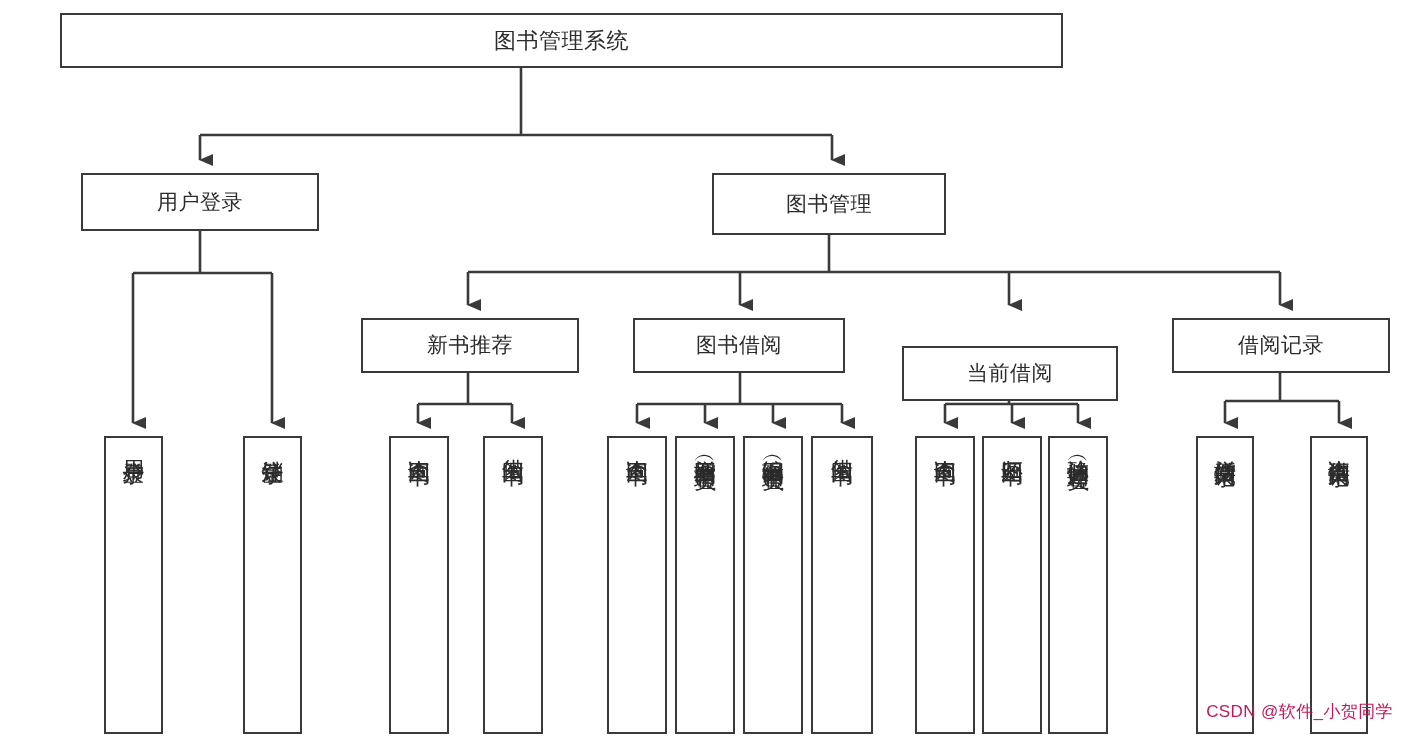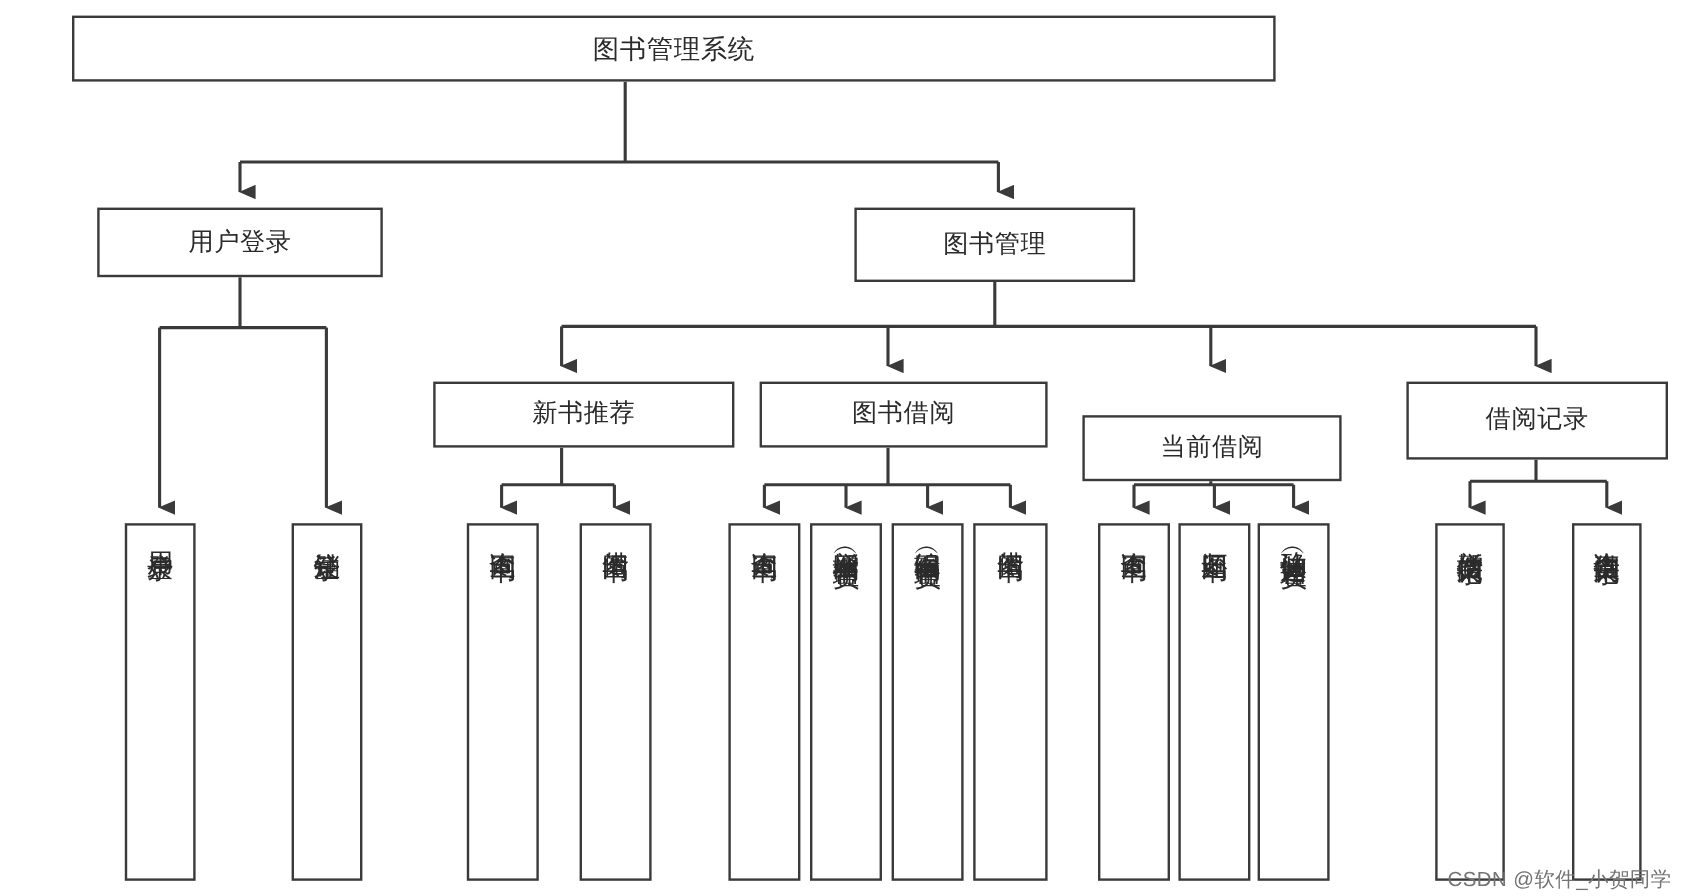--- a/index.html
+++ b/index.html
@@ -57,23 +57,23 @@
     font-size: 22px;
     letter-spacing: 1.5px;
     white-space: nowrap;
   }
   .node.root .node-label {
     font-size: 22px;
   }
   .watermark {
     position: absolute;
     right: 12px;
-    bottom: 3px;
+    bottom: 24px;
     font-size: 17px;
-    color: #737373;
+    color: #be185d;
     letter-spacing: 0.4px;
     white-space: nowrap;
     pointer-events: none;
   }
 </style>
 </head>
 <body>
 
 <div id="canvas">
 
@@ -131,30 +131,30 @@
     <span class="node-label">图书管理系统</span>
   </div>
 
   <div class="node horizontal" style="left:81px; top:173px; width:238px; height:58px;">
     <span class="node-label">用户登录</span>
   </div>
   <div class="node horizontal" style="left:712px; top:173px; width:234px; height:62px;">
     <span class="node-label">图书管理</span>
   </div>
 
-  <div class="node horizontal" style="left:361px; top:318px; width:251px; height:55px;">
+  <div class="node horizontal" style="left:361px; top:318px; width:218px; height:55px;">
     <span class="node-label">新书推荐</span>
   </div>
-  <div class="node horizontal" style="left:633px; top:318px; width:240px; height:55px;">
+  <div class="node horizontal" style="left:633px; top:318px; width:212px; height:55px;">
     <span class="node-label">图书借阅</span>
   </div>
   <div class="node horizontal" style="left:902px; top:318px; width:216px; height:55px;margin-top:28px;">
     <span class="node-label">当前借阅</span>
   </div>
-  <div class="node horizontal" style="left:1172px; top:318px; width:218px; height:65px;">
+  <div class="node horizontal" style="left:1172px; top:318px; width:218px; height:55px;">
     <span class="node-label">借阅记录</span>
   </div>
 
   <div class="node vertical" style="left:104px; top:436px; width:59px; height:298px;">
     <span class="node-label">用户登录</span>
   </div>
   <div class="node vertical" style="left:243px; top:436px; width:59px; height:298px;">
     <span class="node-label">注销登录</span>
   </div>
 

